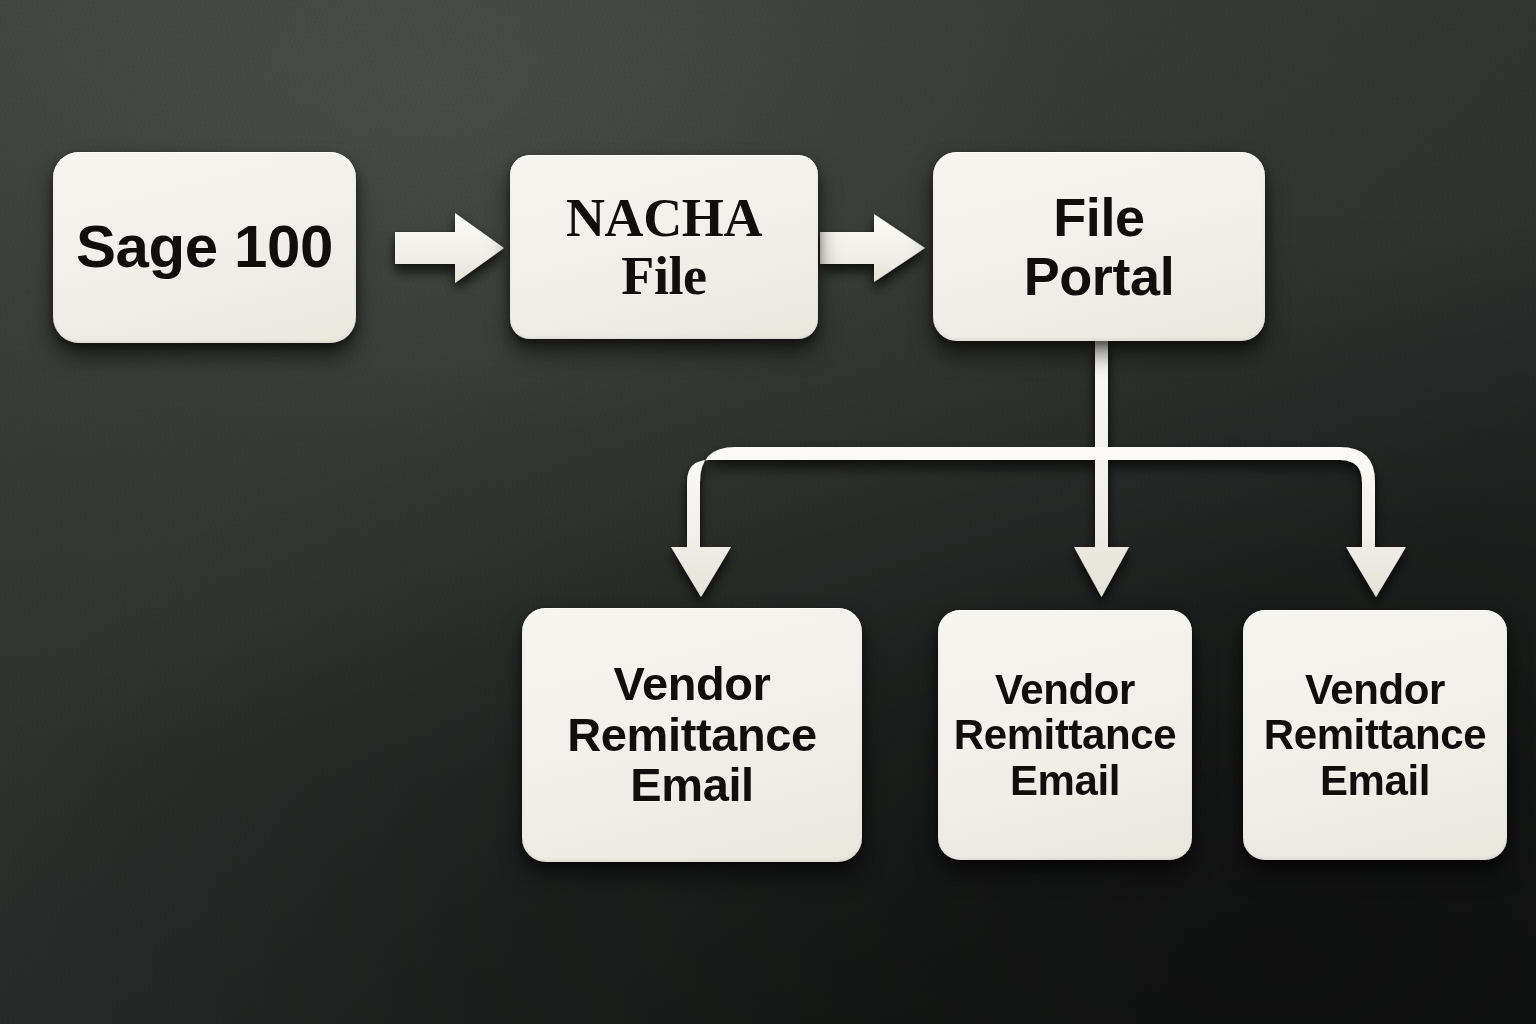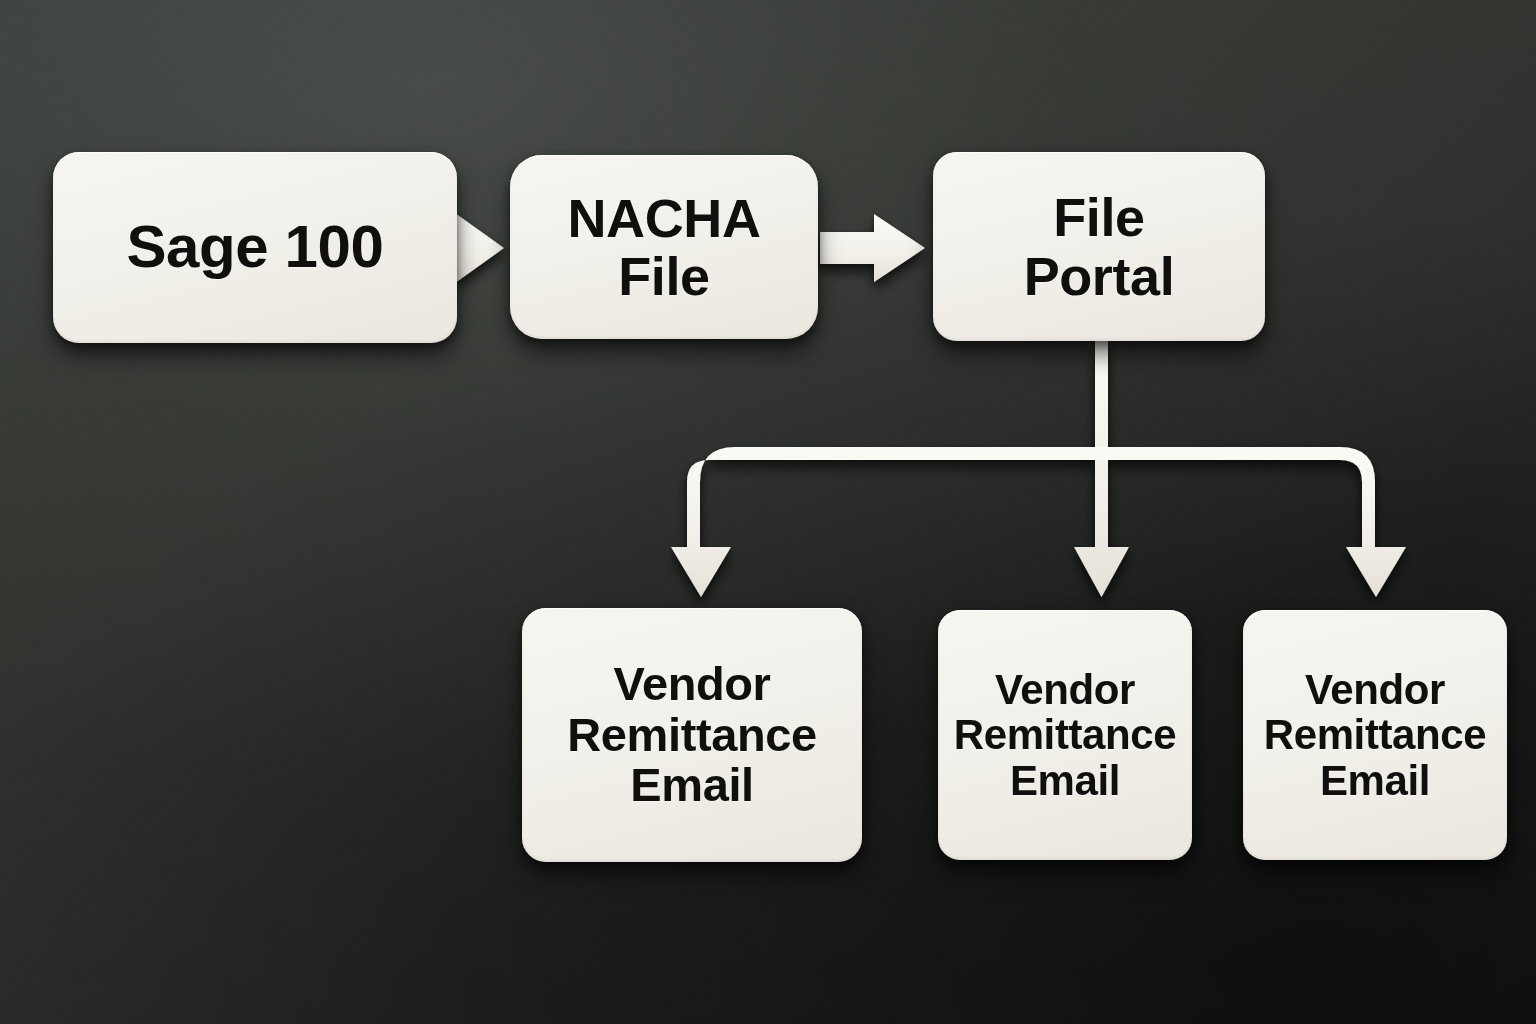--- a/index.html
+++ b/index.html
@@ -61,22 +61,22 @@
     color: #100f0e;
     font-weight: 700;
     letter-spacing: -0.4px;
     line-height: 1.08;
     text-shadow: 0 1px 0 rgba(255,255,255,0.55);
     white-space: pre-line;
     padding: 0 10px;
   }
 
   
-  #node-sage       { left: 53px;   top: 152px; width: 404px; height: 191px; border-radius: 26px; }
-  #node-nacha      { left: 510px;  top: 155px; width: 308px; height: 184px; border-radius: 32px; }
+  #node-sage       { left: 53px;   top: 152px; width: 303px; height: 191px; border-radius: 26px; }
+  #node-nacha      { left: 510px;  top: 155px; width: 308px; height: 184px; border-radius: 20px; font-family: Liberation Serif, serif; }
   #node-bank       { left: 933px;  top: 152px; width: 332px; height: 189px; border-radius: 24px; }
   #node-vendor-1   { left: 522px;  top: 608px; width: 340px; height: 254px; border-radius: 24px; }
   #node-vendor-2   { left: 938px;  top: 610px; width: 254px; height: 250px; border-radius: 22px; }
   #node-vendor-3   { left: 1243px; top: 610px; width: 264px; height: 250px; border-radius: 22px; }
 
   #node-sage     .label { font-size: 60px; }
   #node-nacha    .label { font-size: 54px; }
   #node-bank     .label { font-size: 54px; }
   #node-vendor-1 .label { font-size: 47px; }
   #node-vendor-2 .label { font-size: 42px; }

